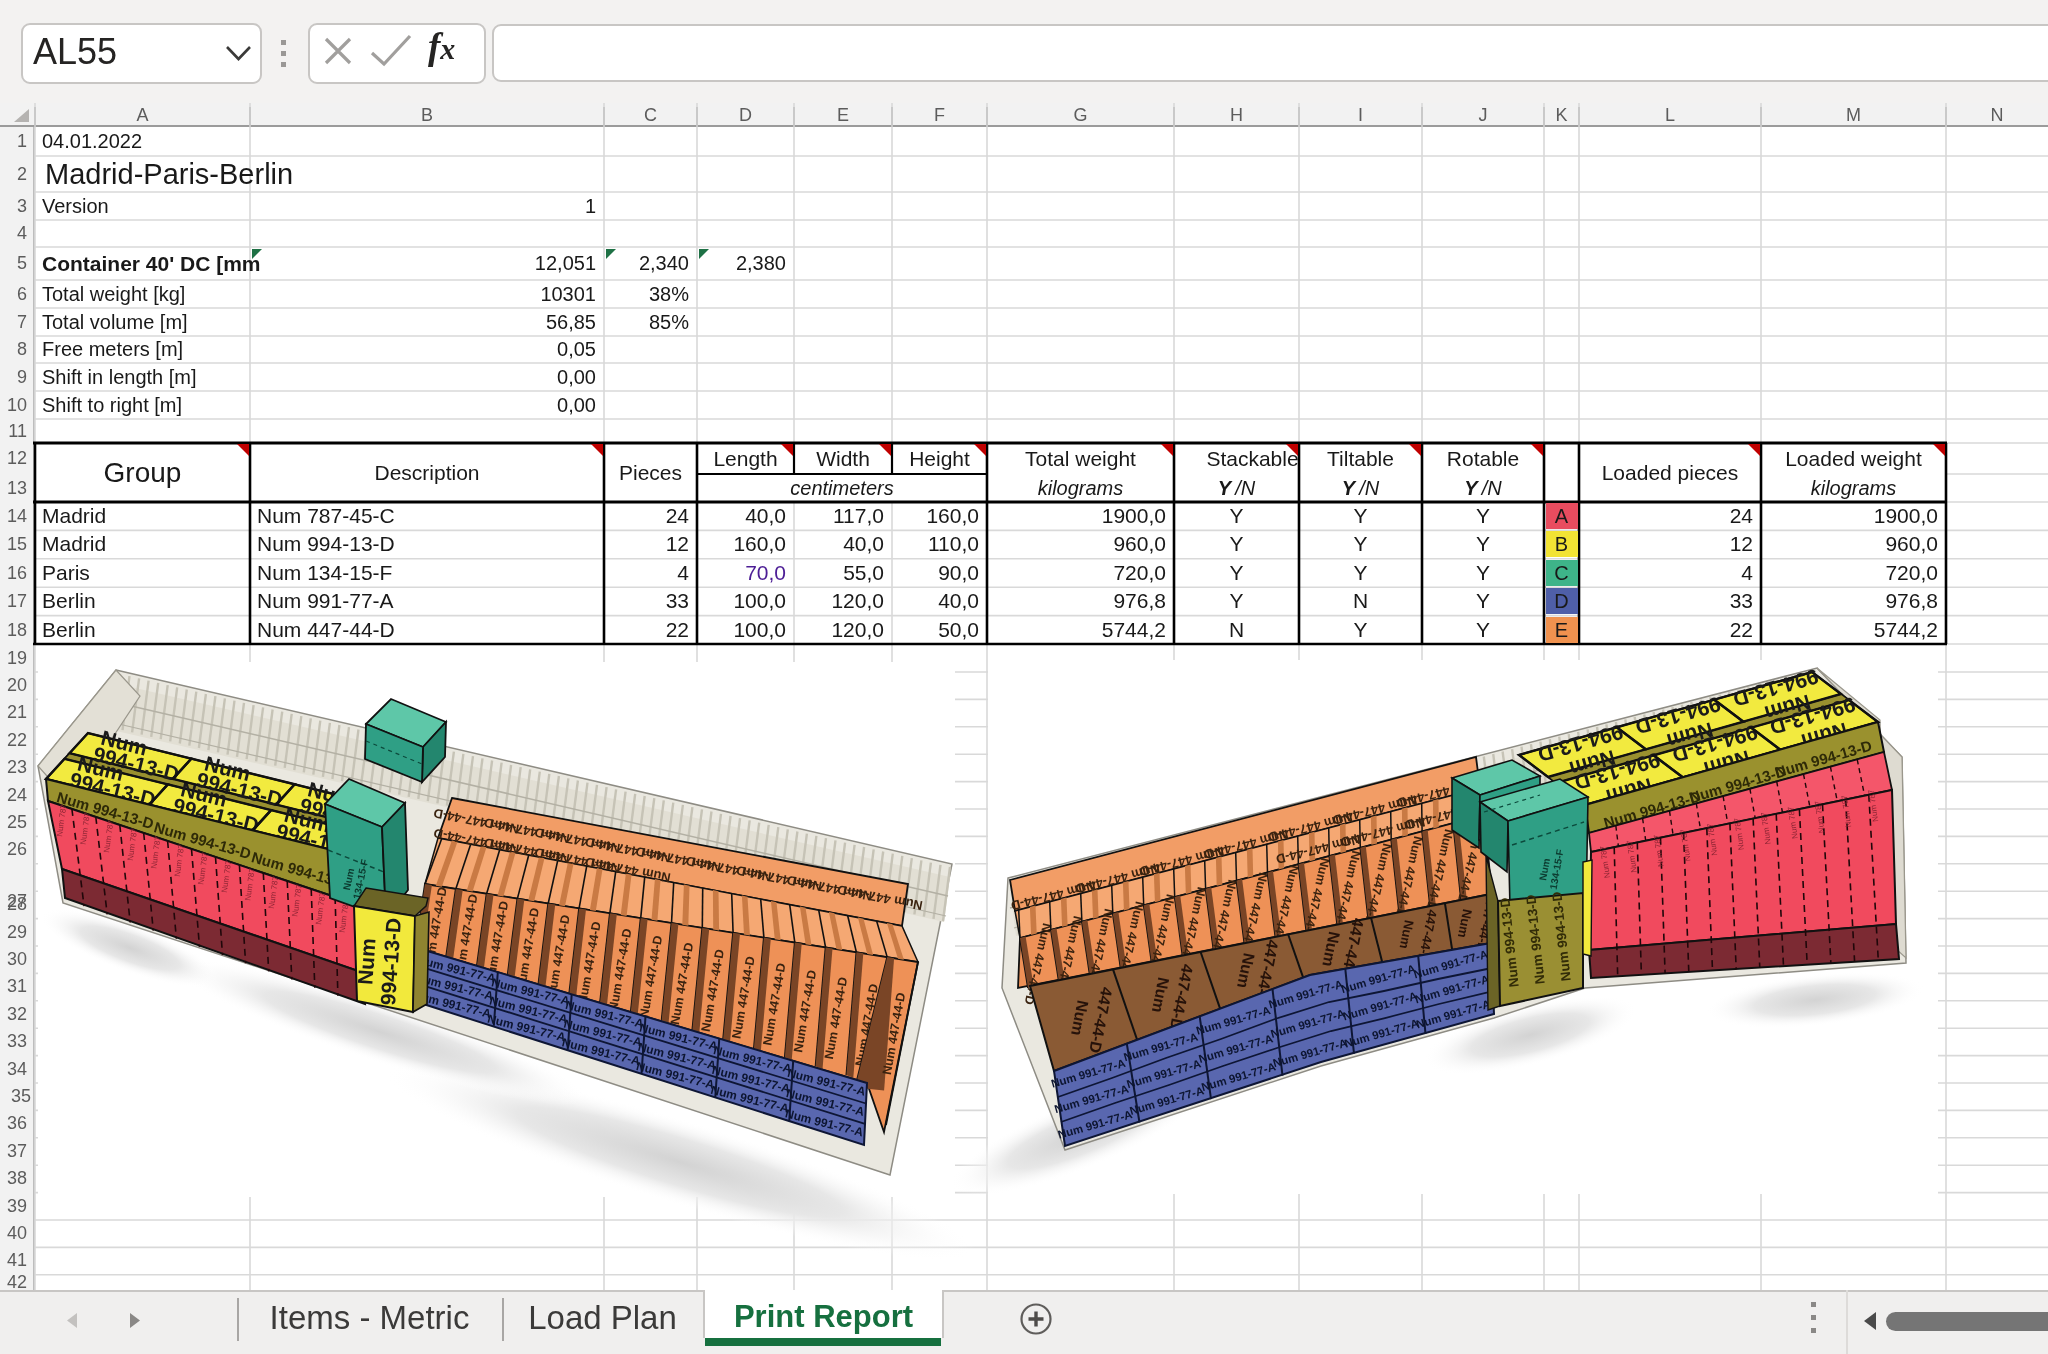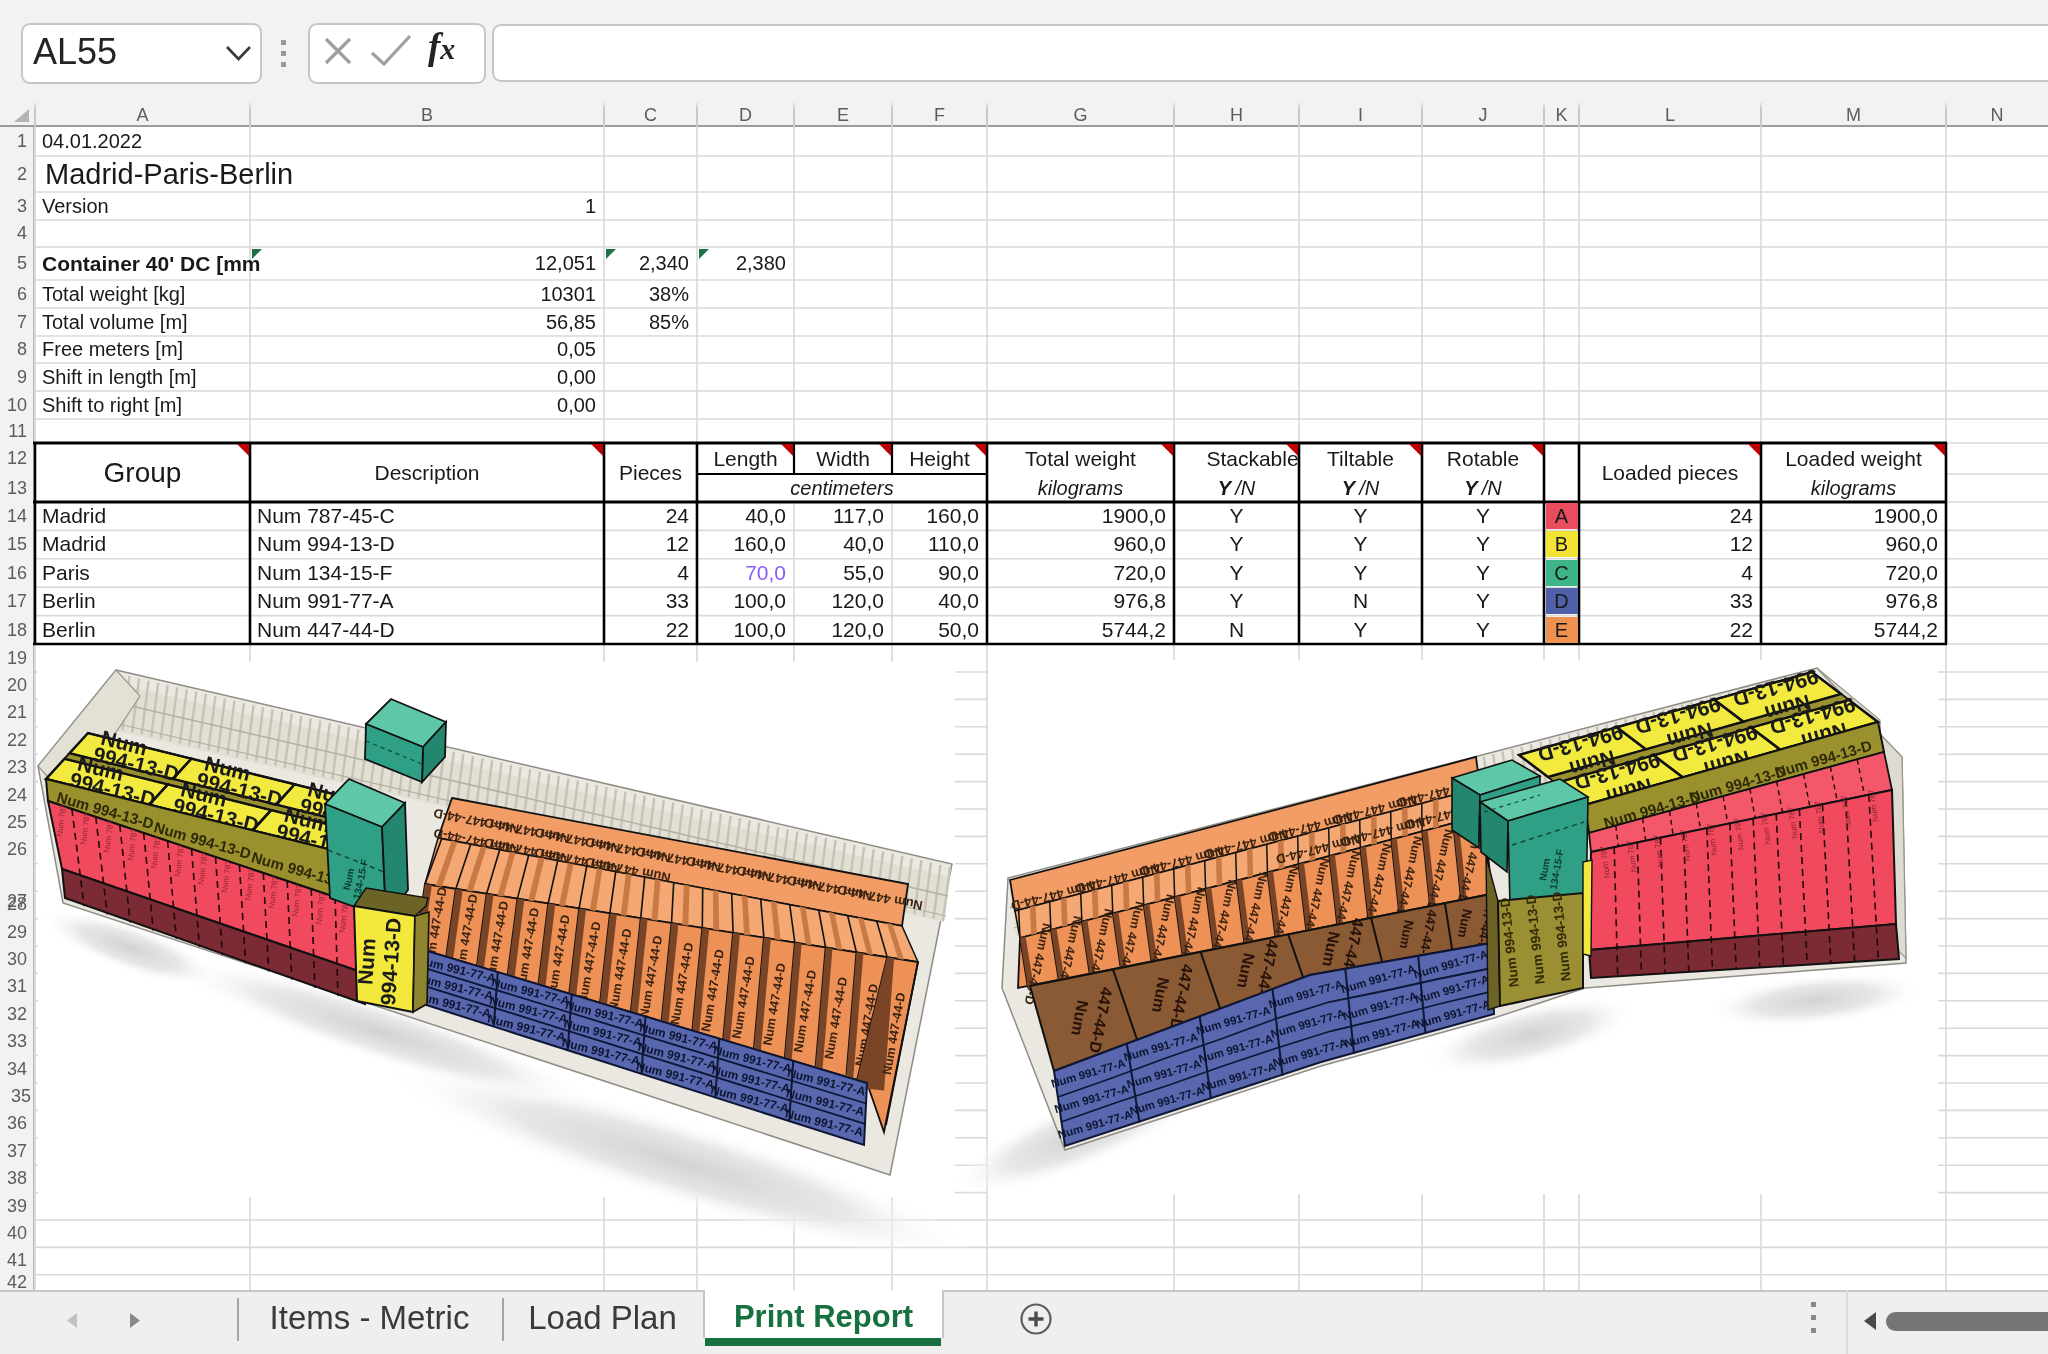--- a/index.html
+++ b/index.html
@@ -255,21 +255,21 @@
 <div class="ct" style="left:1174px;width:125px;text-align:center;top:530px;height:28px;line-height:28px;font-size:21px;color:#191919;">Y</div>
 <div class="ct" style="left:1299px;width:123px;text-align:center;top:530px;height:28px;line-height:28px;font-size:21px;color:#191919;">Y</div>
 <div class="ct" style="left:1422px;width:122px;text-align:center;top:530px;height:28px;line-height:28px;font-size:21px;color:#191919;">Y</div>
 <div class="abs" style="left:1546px;top:531px;width:32px;height:26px;background:#f2e334;"></div>
 <div class="ct" style="left:1544px;width:35px;text-align:center;top:530px;height:28px;line-height:28px;font-size:20px;color:#191919;">B</div>
 <div class="ct" style="left:1353px;width:400px;text-align:right;top:530px;height:28px;line-height:28px;font-size:21px;color:#191919;">12</div>
 <div class="ct" style="left:1538px;width:400px;text-align:right;top:530px;height:28px;line-height:28px;font-size:21px;color:#191919;">960,0</div>
 <div class="ct" style="left:42px;top:559px;height:28px;line-height:28px;font-size:21px;color:#191919;">Paris</div>
 <div class="ct" style="left:257px;top:559px;height:28px;line-height:28px;font-size:21px;color:#191919;">Num 134-15-F</div>
 <div class="ct" style="left:289px;width:400px;text-align:right;top:559px;height:28px;line-height:28px;font-size:21px;color:#191919;">4</div>
-<div class="ct" style="left:386px;width:400px;text-align:right;top:559px;height:16px;line-height:28px;font-size:21px;color:#8b5cf6;">70,0</div>
+<div class="ct" style="left:386px;width:400px;text-align:right;top:559px;height:16px;line-height:28px;font-size:21px;color:#4c1d95;">70,0</div>
 <div class="ct" style="left:484px;width:400px;text-align:right;top:559px;height:28px;line-height:28px;font-size:21px;color:#191919;">55,0</div>
 <div class="ct" style="left:579px;width:400px;text-align:right;top:559px;height:28px;line-height:28px;font-size:21px;color:#191919;">90,0</div>
 <div class="ct" style="left:766px;width:400px;text-align:right;top:559px;height:28px;line-height:28px;font-size:21px;color:#191919;">720,0</div>
 <div class="ct" style="left:1174px;width:125px;text-align:center;top:559px;height:28px;line-height:28px;font-size:21px;color:#191919;">Y</div>
 <div class="ct" style="left:1299px;width:123px;text-align:center;top:559px;height:28px;line-height:28px;font-size:21px;color:#191919;">Y</div>
 <div class="ct" style="left:1422px;width:122px;text-align:center;top:559px;height:28px;line-height:28px;font-size:21px;color:#191919;">Y</div>
 <div class="abs" style="left:1546px;top:560px;width:32px;height:26px;background:#3eb489;"></div>
 <div class="ct" style="left:1544px;width:35px;text-align:center;top:559px;height:28px;line-height:28px;font-size:20px;color:#191919;">C</div>
 <div class="ct" style="left:1353px;width:400px;text-align:right;top:559px;height:28px;line-height:28px;font-size:21px;color:#191919;">4</div>
 <div class="ct" style="left:1538px;width:400px;text-align:right;top:559px;height:28px;line-height:28px;font-size:21px;color:#191919;">720,0</div>

